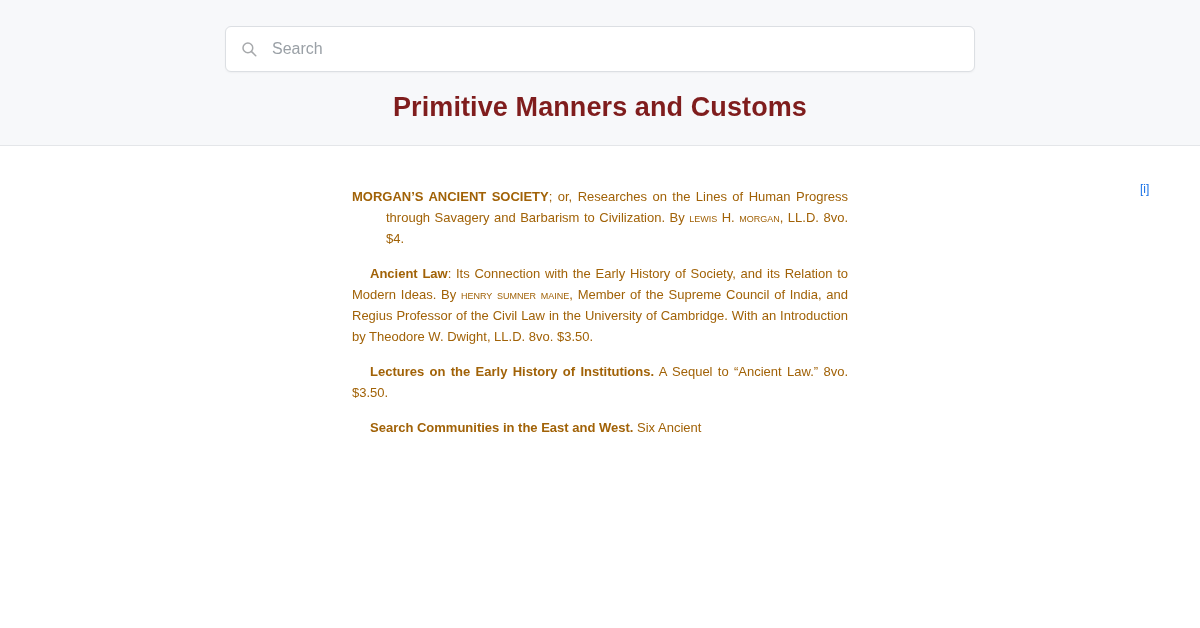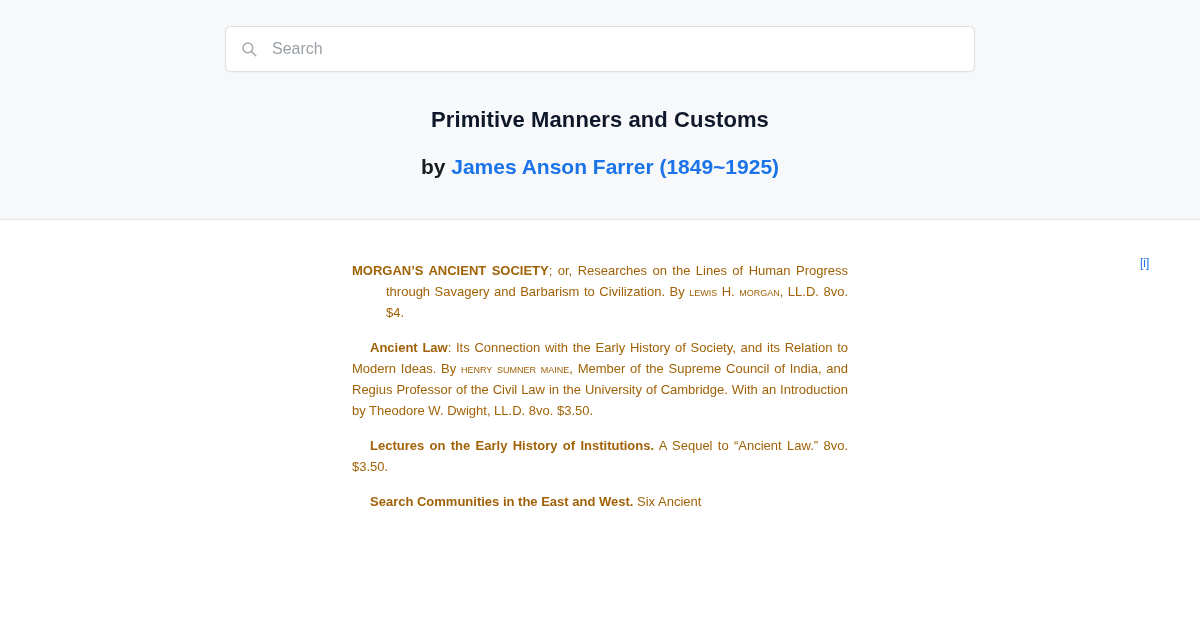--- a/index.html
+++ b/index.html
@@ -7,21 +7,21 @@
     margin: 0;
     padding: 0;
     width: 1200px;
     height: 628px;
     background: #ffffff;
     font-family: "Liberation Sans", sans-serif;
   }
   .header {
     background: #f7f8fa;
     border-bottom: 1px solid #e4e6e9;
-    padding: 26px 0 40px 0;
+    padding: 26px 0 22px 0;
   }
   .search-wrap {
     width: 750px;
     margin: 0 auto;
     position: relative;
   }
   .search-box {
     width: 100%;
     height: 46px;
     background: #ffffff;
@@ -45,24 +45,24 @@
     font-size: 16px;
     font-family: "Liberation Sans", sans-serif;
     color: #222;
     width: 100%;
     background: transparent;
   }
   .search-input::placeholder { color: #9aa0a6; }
 
   .book-title {
     text-align: center;
-    font-size: 22px;
+    font-size: 27px;
     font-weight: bold;
-    color: #0f172a;
-    margin: 35px 0 0 0;
+    color: #7f1d1d;
+    margin: 20px 0 0 0;
     letter-spacing: .1px;
   }
   .byline {
     text-align: center;
     font-size: 21px;
     font-weight: bold;
     color: #1a1b1c;
     margin: 22px 0 0 0;
   }
   .byline a {
@@ -114,23 +114,20 @@
           <circle cx="10.5" cy="10.5" r="6.5"></circle>
           <line x1="15.5" y1="15.5" x2="21" y2="21" stroke-linecap="round"></line>
         </svg>
       </span>
       <input class="search-input" type="text" placeholder="Search" style="">
     </div>
   </div>
 
   <h1 class="book-title">Primitive Manners and Customs</h1>
 
-  <div class="byline">
-    <span>by </span><a href="#">James Anson Farrer (1849~1925)</a>
-  </div>
 </div>
 
 <div class="page">
   <div class="pagemark">[i]</div>
   <div class="content" id="content">
       <p class="hang"><span class="b">MORGAN’S ANCIENT SOCIETY</span><span>; or, Researches on the Lines of Human Progress through Savagery and Barbarism to Civilization. By </span><span class="sc">Lewis</span><span> H. </span><span class="sc">Morgan</span><span>, LL.D. 8vo. $4.</span></p>
       <p class="indent"><span class="b">Ancient Law</span><span>: Its Connection with the Early History of Society, and its Relation to Modern Ideas. By </span><span class="sc">Henry</span><span> </span><span class="sc">Sumner</span><span> </span><span class="sc">Maine</span><span>, Member of the Supreme Council of India, and Regius Professor of the Civil Law in the University of Cambridge. With an Introduction by Theodore W. Dwight, LL.D. 8vo. $3.50.</span></p>
       <p class="indent"><span class="b">Lectures on the Early History of Institutions.</span><span> A Sequel to “Ancient Law.” 8vo. $3.50.</span></p>
       <p class="indent"><span class="b">Search Communities in the East and West.</span><span> Six Ancient</span></p>
     </div>

